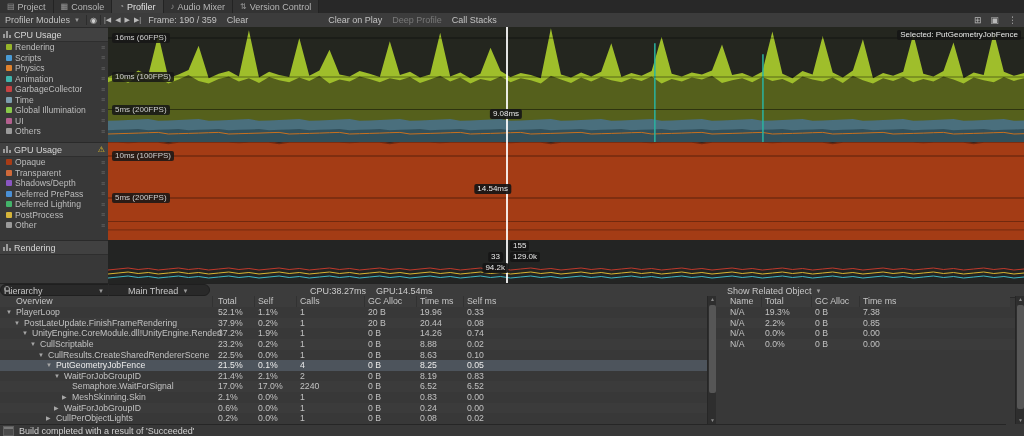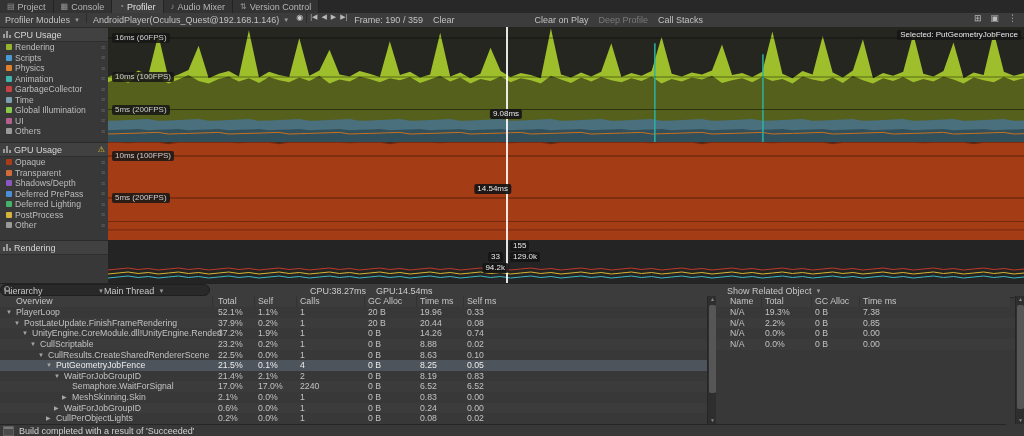--- a/index.html
+++ b/index.html
@@ -5,21 +5,21 @@
   html,body{margin:0;padding:0;background:#222;}
   .app{position:relative;width:1024px;height:436px;background:#383838;overflow:hidden;
        font-family:"Liberation Sans",sans-serif;font-size:9px;color:#c8c8c8;-webkit-font-smoothing:antialiased;}
   
   .tabbar{position:absolute;top:0;left:0;right:0;height:13px;background:#282828;display:flex;align-items:stretch;}
   .tab{display:flex;align-items:center;gap:3px;padding:0 7px;background:#333333;border-right:1px solid #232323;color:#b5b5b5;font-size:9px;}
   .tab.active{background:#3f3f3f;color:#e2e2e2;}
   .tab-icon{font-size:8px;color:#9a9a9a;line-height:13px;}
   
   .toolbar{position:absolute;top:13px;left:0;right:0;height:14px;background:#3c3c3c;border-bottom:1px solid #232323;
-           display:flex;font-size:9px;color:#c2c2c2;}
+           display:flex;align-items:center;font-size:9px;color:#c2c2c2;}
   .tb-btn{padding:0 5px;height:14px;display:flex;align-items:center;gap:2px;white-space:nowrap;}
   .tb-btn.disabled{color:#787878;}
   .caret{font-size:6px;color:#9a9a9a;margin-left:2px;}
   .tb-sep{width:1px;height:10px;background:#2c2c2c;margin:0 1px;}
   .tb-icon{color:#b9b9b9;font-size:9px;padding:0 2px;}
   .tb-right{margin-left:auto;display:flex;gap:5px;padding-right:5px;}
   .rec{color:#cfcfcf;font-size:8px;}
   
   .main{position:absolute;top:27px;left:0;width:1024px;height:256px;background:#262626;}
   .sidebar{position:absolute;left:0;top:0;width:108px;height:256px;background:#383838;border-right:1px solid #1e1e1e;overflow:hidden;}
@@ -42,21 +42,21 @@
   .chart svg{position:absolute;left:0;top:0;width:100%;height:100%;}
   .chip{position:absolute;background:rgba(22,22,22,.92);color:#e8e8e8;font-size:8px;line-height:10px;padding:0 3px;border-radius:2px;white-space:nowrap;z-index:6;}
   .chip-grid{z-index:4;color:#d0d0d0;background:rgba(22,22,22,.85);}
   .selected-chip{position:absolute;top:3px;right:3px;z-index:7;}
   .playhead{position:absolute;top:0;height:256px;width:2px;background:rgba(255,255,255,.88);z-index:5;}
   
   .hierbar{position:absolute;top:283px;left:0;right:0;height:13px;background:#3c3c3c;border-top:1px solid #232323;border-bottom:1px solid #292929;}
   .hb{position:absolute;top:0;height:13px;display:flex;align-items:center;gap:2px;color:#c6c6c6;}
   .hb-hier{left:0;width:104px;padding-left:4px;border-right:1px solid #2a2a2a;}
   .hb-hier .caret{margin-left:auto;margin-right:4px;}
-  .hb-thread{left:104px;align-items:center;}
+  .hb-thread{left:128px;align-items:center;}
   .hb-cg{left:310px;gap:10px;color:#cccccc;}
   .hb-search{left:497px;top:1px;width:208px;height:10px;background:#292929;border:1px solid #1f1f1f;border-radius:6px;}
   .mag{position:absolute;left:4px;top:2px;width:4px;height:4px;border:1px solid #9a9a9a;border-radius:50%;}
   .mag::after{content:'';position:absolute;left:4px;top:4px;width:3px;height:1px;background:#9a9a9a;transform:rotate(45deg);transform-origin:0 0;}
   .search-input{position:absolute;left:14px;top:0;width:180px;height:10px;background:transparent;border:0;outline:none;color:#ddd;font-size:8.5px;font-family:"Liberation Sans",sans-serif;}
   .hb-related{left:727px;}
   
   .tablehead{position:absolute;top:296px;left:0;width:707px;height:11px;background:#3c3c3c;border-bottom:1px solid #2a2a2a;}
   .th{position:absolute;top:0;line-height:11px;color:#c6c6c6;font-size:8.8px;white-space:nowrap;}
   .colsep{position:absolute;top:0;width:1px;height:11px;background:#323232;}
@@ -112,24 +112,20 @@
     <span class="tab-label">Version Control</span>
   </div>
     </div>
 
   <div class="toolbar">
     <div class="tb-btn">
       <span>Profiler Modules</span>
       <span class="caret">▼</span>
     </div>
     <div class="tb-sep"></div>
-    <div class="tb-btn">
-      <span>AndroidPlayer(Oculus_Quest@192.168.1.146)</span>
-      <span class="caret">▼</span>
-    </div>
     <span class="tb-icon rec">◉</span>
     <div class="tb-sep"></div>
     <span class="tb-icon" style="font-size:7px;">|◀</span>
     <span class="tb-icon" style="font-size:7px;">◀</span>
     <span class="tb-icon" style="font-size:7px;">▶</span>
     <span class="tb-icon" style="font-size:7px;">▶|</span>
     <span class="tb-btn">Frame: 190 / 359</span>
     <span class="tb-btn">Clear</span>
     <span class="tb-btn" style="margin-left:70px;">Clear on Play</span>
     <span class="tb-btn disabled">Deep Profile</span>

